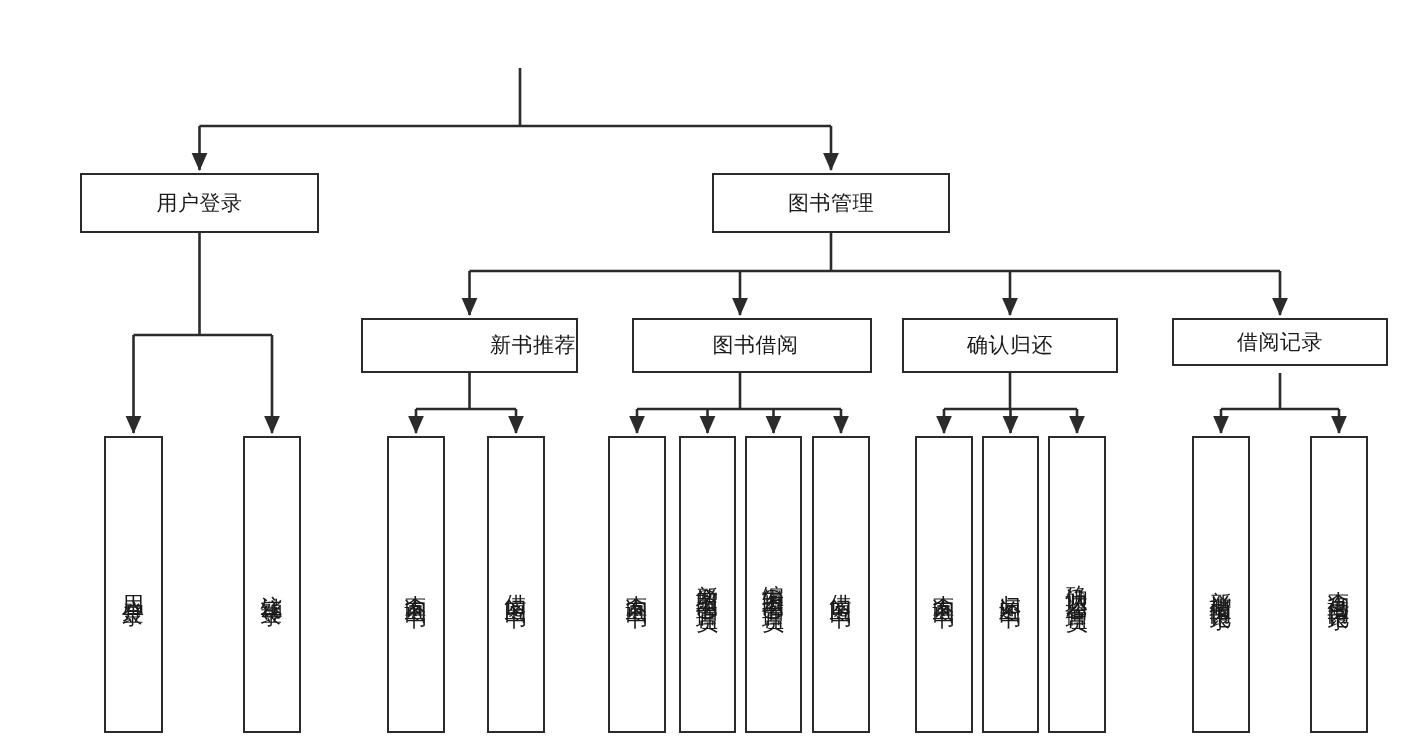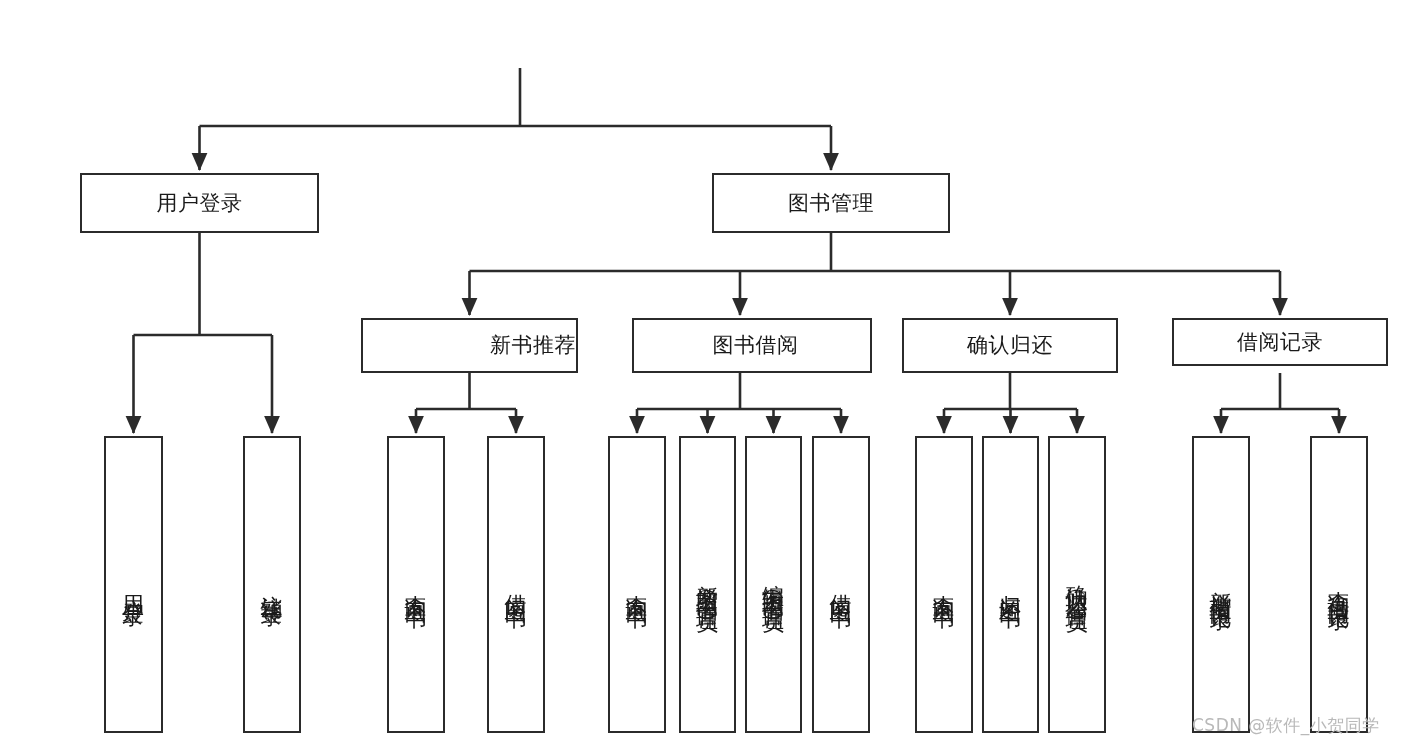--- a/index.html
+++ b/index.html
@@ -172,15 +172,14 @@
         <span class="label">确认归还（管理员）</span>
       </div>
       <div class="node vert" id="leaf-add-borrow-record" style="left: 1192px; top: 436px; width: 58px; height: 297px;">
         <span class="label">新增借阅记录</span>
       </div>
       <div class="node vert" id="leaf-query-borrow-record" style="left: 1310px; top: 436px; width: 58px; height: 297px;">
         <span class="label">查询借阅记录</span>
       </div>
     </div>
 
-  <div class="watermark" style="left: 1192px; top: 714px;">CSDN @软件_小贺同学</div>
 
 </div>
 
 </body></html>

